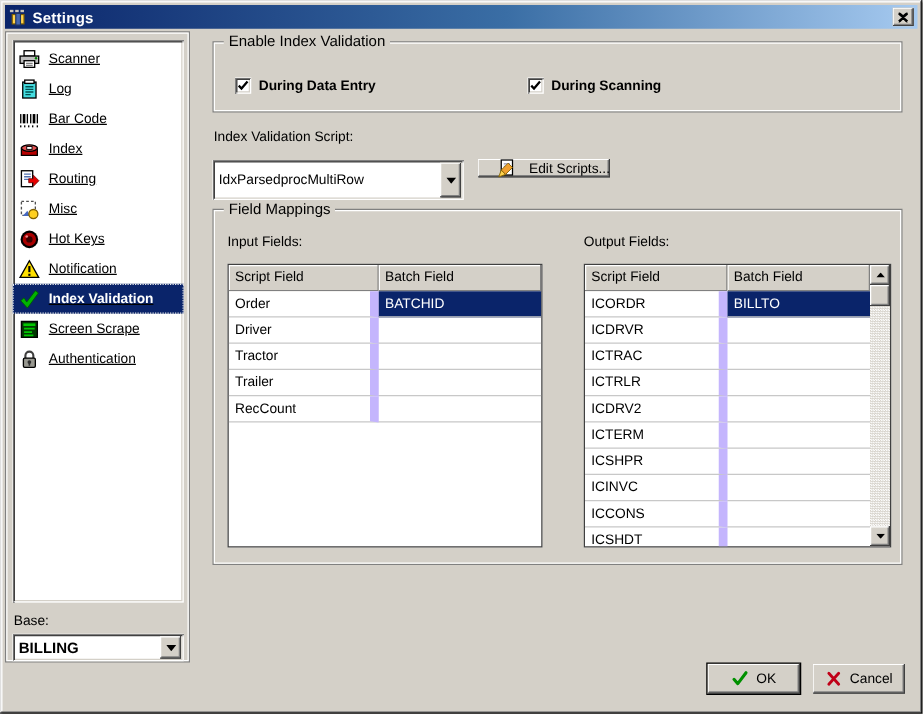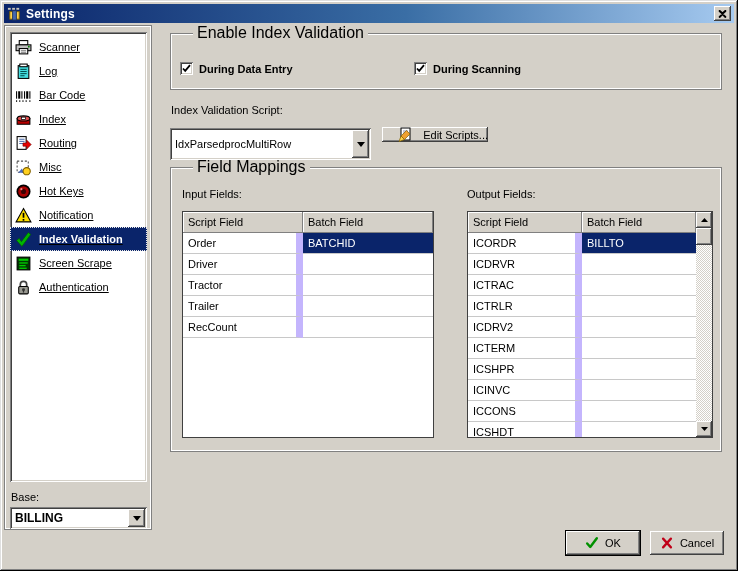--- a/index.html
+++ b/index.html
@@ -55,24 +55,24 @@
   .combo .combo-btn { position:absolute; right:2px; top:2px; bottom:2px; width:17px;
     background:#D4D0C8; display:flex; align-items:center; justify-content:center;
     box-shadow: inset -1px -1px 0 #404040, inset 1px 1px 0 #fff,
                 inset -2px -2px 0 #808080, inset 2px 2px 0 #D4D0C8; }
   .base-combo { left:5px; top:481px; width:137px; height:22px; }
   .base-combo .combo-text { font-weight:bold; font-size:12px; }
 
   
   .groupbox { position:absolute; border:1px solid #808080; }
   .groupbox::before { content:""; position:absolute; inset:0; border:1px solid #fff; pointer-events:none; }
-  .gb-caption { position:absolute; top:-8px; left:8px; background:#D4D0C8; padding:0 4px; font-size:16px; line-height:14px;margin-left:14px; }
+  .gb-caption { position:absolute; top:-8px; left:8px; background:#D4D0C8; padding:0 4px; font-size:12px; line-height:14px; }
 
   .grp-enable { left:170px; top:33px; width:552px; height:57px; }
-  .cb-row { position:absolute; top:28px; left:9px; display:flex; }
+  .cb-row { position:absolute; top:28px; left:17px; display:flex; }
   .cb-wrap { display:flex; align-items:center; }
   .cb-wrap + .cb-wrap { margin-left:74px; }
   .cb-box { width:13px; height:13px; background:#fff; position:relative;
     box-shadow: inset 1px 1px 0 #808080, inset -1px -1px 0 #fff,
                 inset 2px 2px 0 #404040, inset -2px -2px 0 #D4D0C8; }
   .cb-box svg { position:absolute; inset:0; }
   .cb-label { margin-left:6px; font-weight:bold; }
   .cb-wrap:first-child { width:160px; }
 
   .script-label { position:absolute; left:171px; top:104px; }

